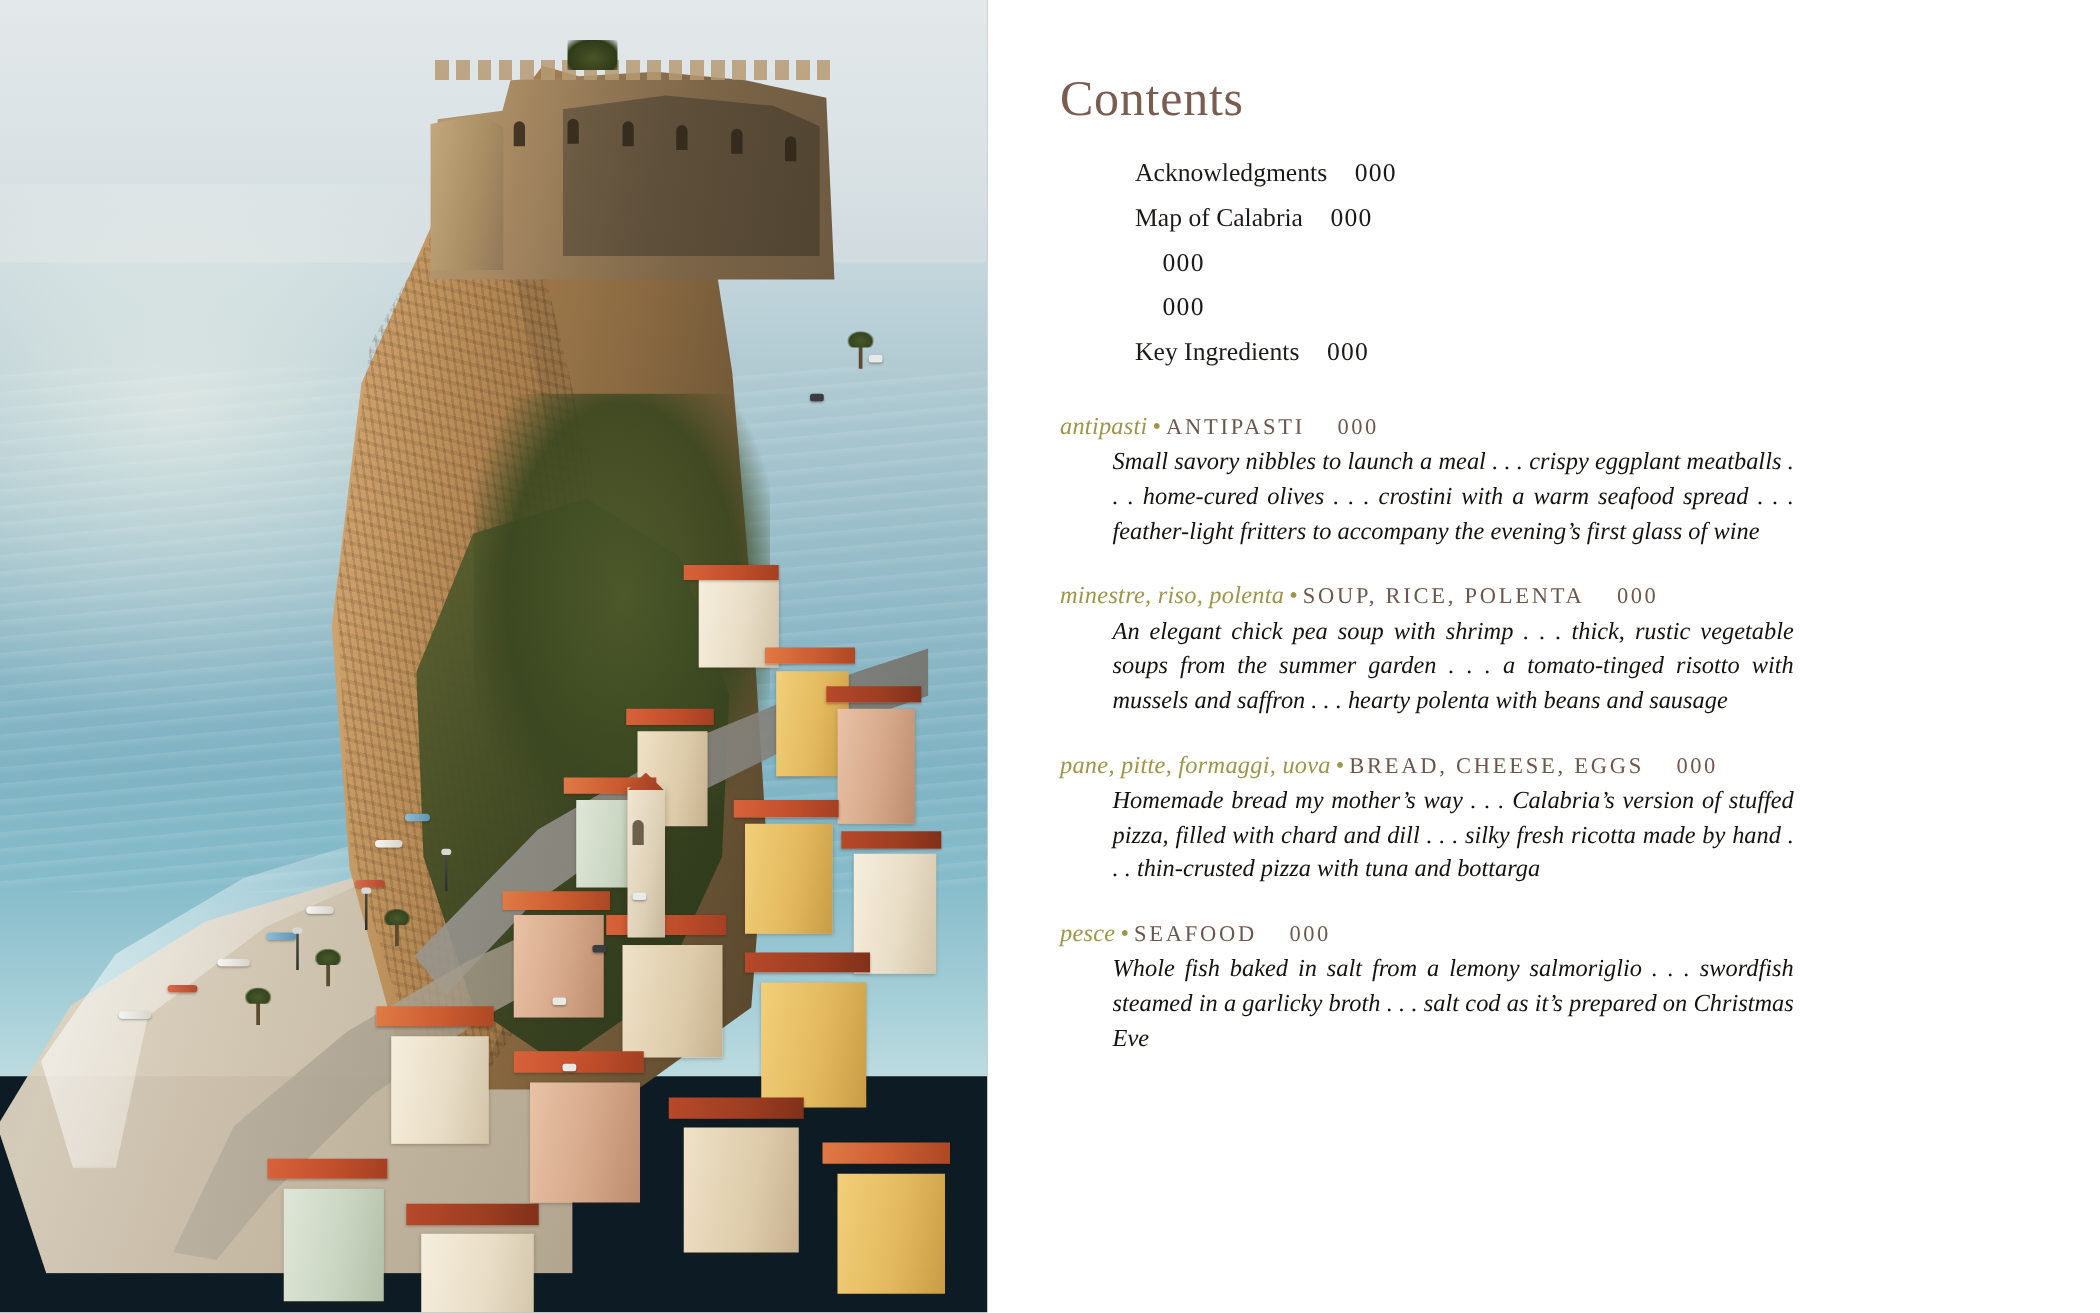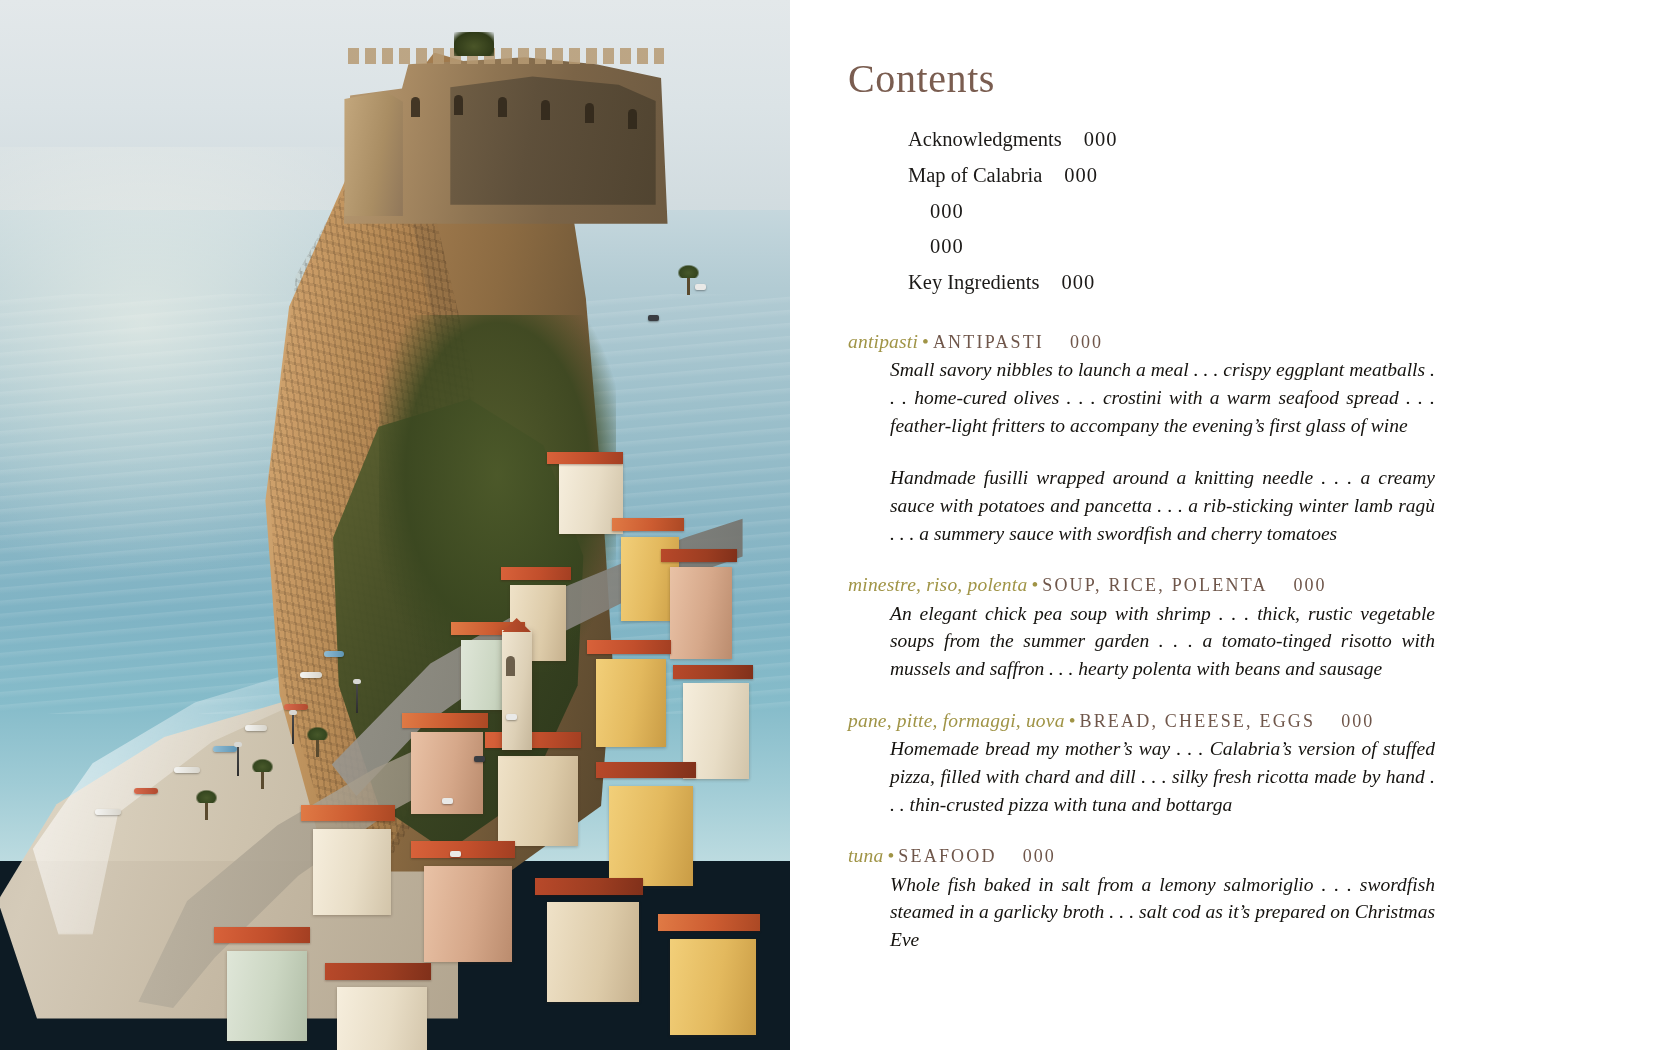--- a/index.html
+++ b/index.html
@@ -417,39 +417,38 @@
     <div class="chapters">
 
       <div class="chapter">
         <div class="ch-head">
           <span class="ch-ital">antipasti</span><span class="ch-dot">•</span><span class="ch-caps">ANTIPASTI</span><span class="ch-page">000</span>
         </div>
         <div class="ch-desc">Small savory nibbles to launch a meal . . . crispy eggplant meatballs . . . home-cured olives . . . crostini with a warm seafood spread . . . feather-light fritters to accompany the evening’s first glass of wine</div>
       </div>
 
       <div class="chapter">
-        <div class="ch-desc">Handmade fusilli wrapped around a knitting needle . . . a creamy sauce with potatoes and pancetta . . . a rib-sticking winter lamb ragù . . . a summery sauce with swordfish and cherry tomatoes</div>
       </div>
 
       <div class="chapter">
         <div class="ch-head">
           <span class="ch-ital">minestre, riso, polenta</span><span class="ch-dot">•</span><span class="ch-caps">SOUP, RICE, POLENTA</span><span class="ch-page">000</span>
         </div>
         <div class="ch-desc">An elegant chick pea soup with shrimp . . . thick, rustic vegetable soups from the summer garden . . . a tomato-tinged risotto with mussels and saffron . . . hearty polenta with beans and sausage</div>
       </div>
 
       <div class="chapter">
         <div class="ch-head">
           <span class="ch-ital">pane, pitte, formaggi, uova</span><span class="ch-dot">•</span><span class="ch-caps">BREAD, CHEESE, EGGS</span><span class="ch-page">000</span>
         </div>
         <div class="ch-desc">Homemade bread my mother’s way . . . Calabria’s version of stuffed pizza, filled with chard and dill . . . silky fresh ricotta made by hand . . . thin-crusted pizza with tuna and bottarga</div>
       </div>
 
       <div class="chapter">
         <div class="ch-head">
-          <span class="ch-ital">tuna</span><span class="ch-dot">•</span><span class="ch-caps">SEAFOOD</span><span class="ch-page">000</span>
+          <span class="ch-ital">pesce</span><span class="ch-dot">•</span><span class="ch-caps">SEAFOOD</span><span class="ch-page">000</span>
         </div>
         <div class="ch-desc">Whole fish baked in salt from a lemony salmoriglio . . . swordfish steamed in a garlicky broth . . . salt cod as it’s prepared on Christmas Eve</div>
       </div>
     </div>
 
   </div>
 </div>
 
 </body></html>

